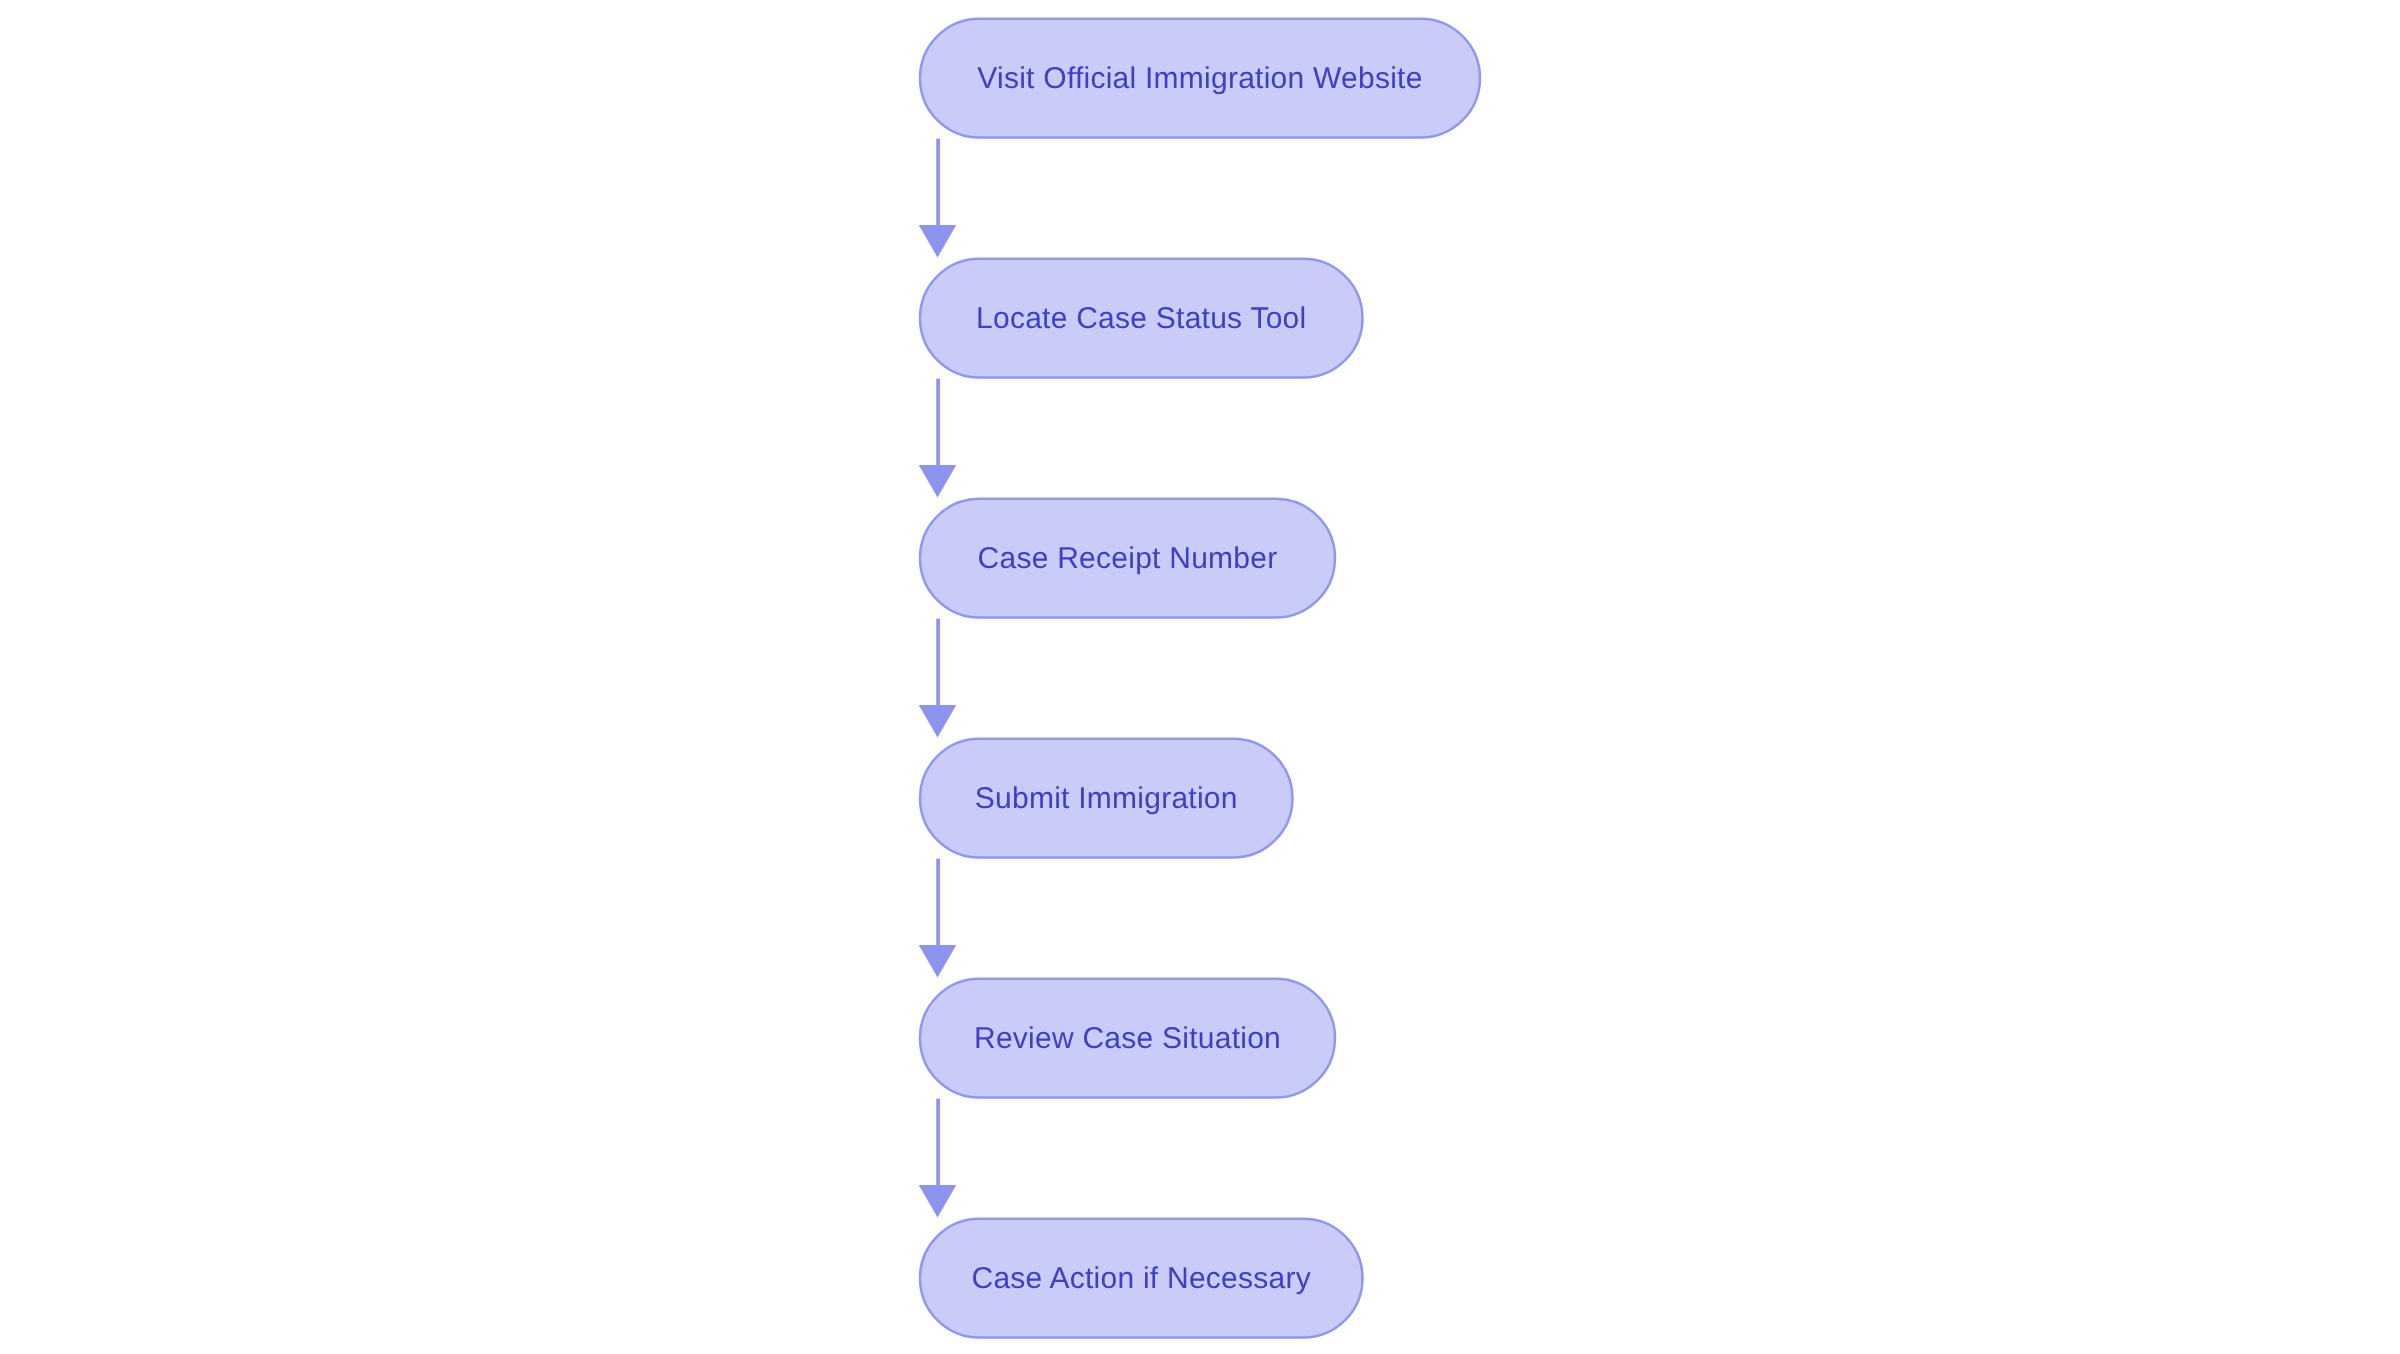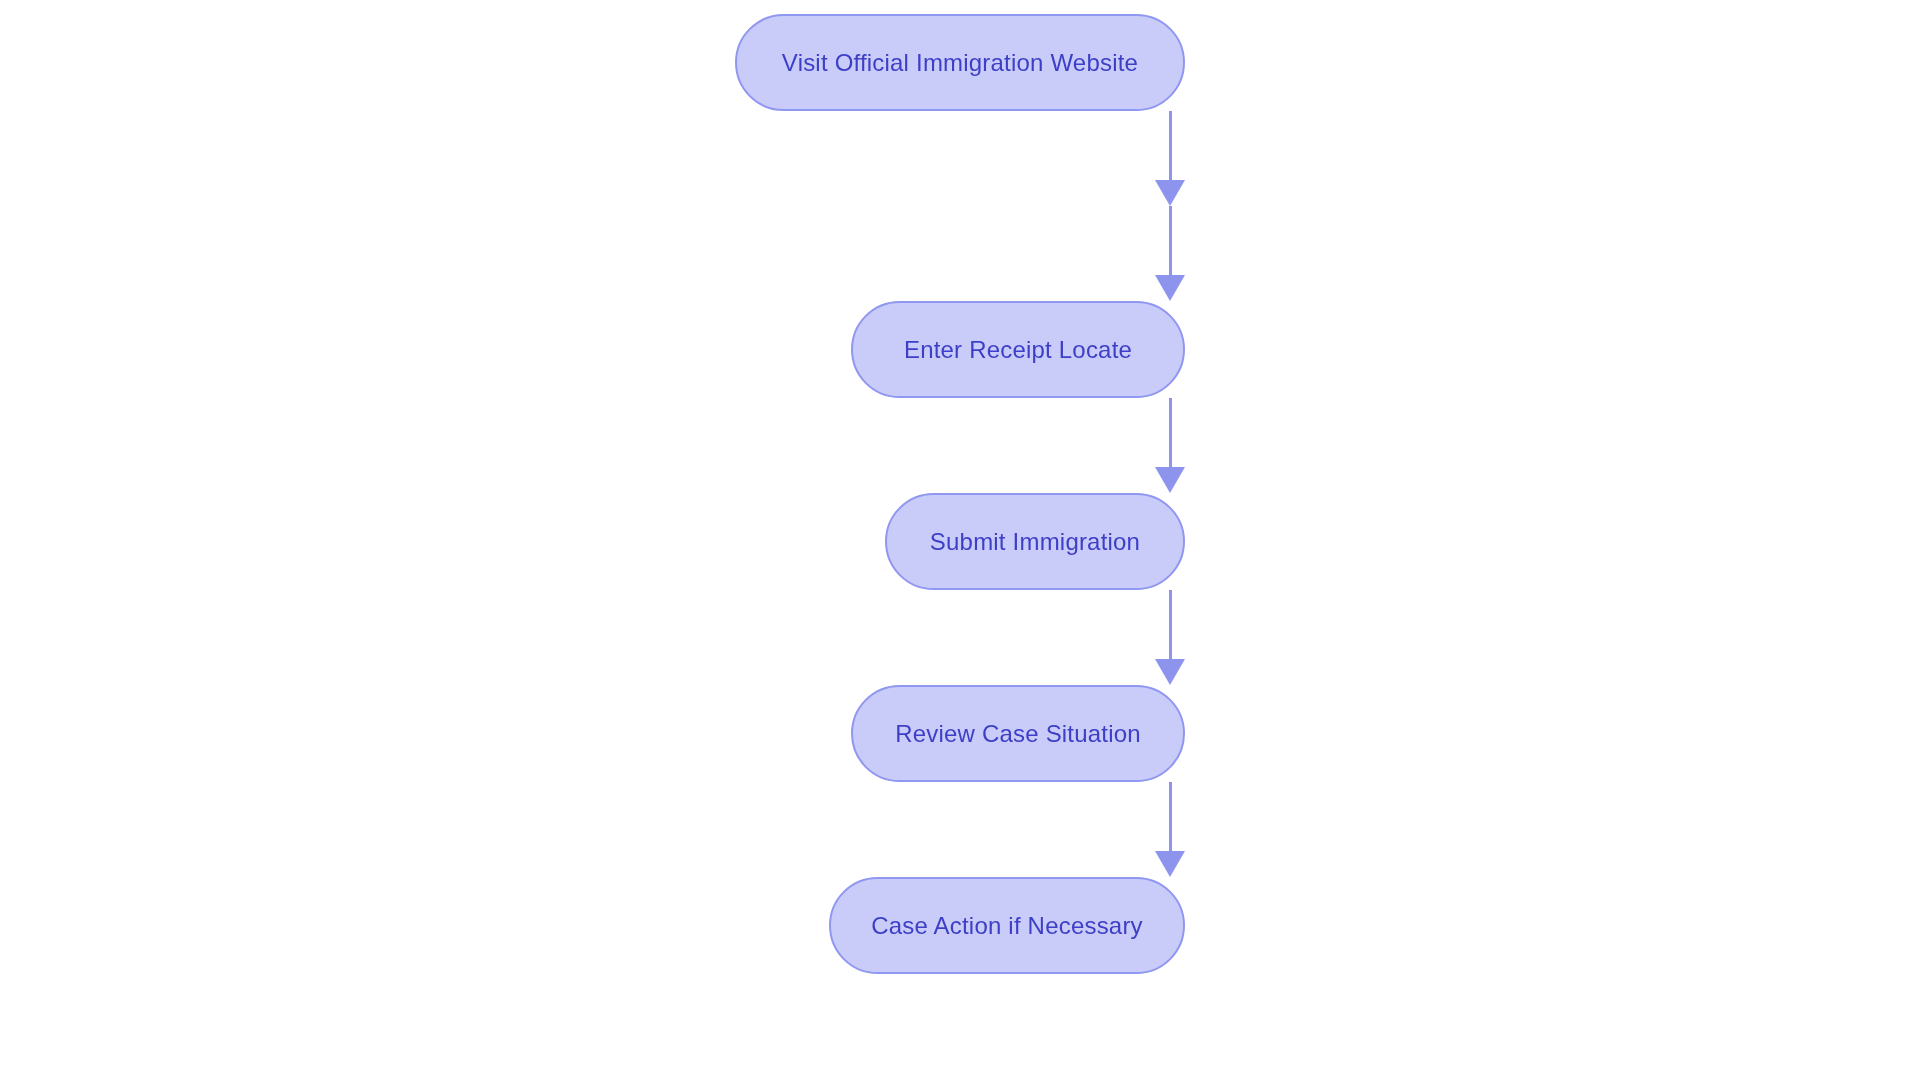--- a/index.html
+++ b/index.html
@@ -23,21 +23,21 @@
     height: 1083px;
     background: var(--background);
     display: flex;
     flex-direction: column;
     align-items: center;
     padding-top: 14px;
   }
   .flow {
     display: flex;
     flex-direction: column;
-    align-items: flex-end;
+    align-items: flex-start;
   }
   .node {
     height: 97px;
     border-radius: 48.5px;
     background: var(--node_fill);
     border: 2px solid var(--node_border);
     display: flex;
     align-items: center;
     justify-content: center;
     flex: 0 0 auto;
@@ -83,28 +83,31 @@
 
     <div class="node node-0">
       <span>Visit Official Immigration Website</span>
     </div>
 
     <div class="connector">
       <div class="line"></div>
       <div class="arrowhead"></div>
     </div>
 
+    <div class="node node-1">
+      <span>Locate Case Status Tool</span>
+    </div>
 
     <div class="connector">
       <div class="line"></div>
       <div class="arrowhead"></div>
     </div>
 
     <div class="node node-2">
-      <span>Enter Receipt Locate</span>
+      <span>Case Receipt Number</span>
     </div>
 
     <div class="connector">
       <div class="line"></div>
       <div class="arrowhead"></div>
     </div>
 
     <div class="node node-3">
       <span>Submit Immigration</span>
     </div>

